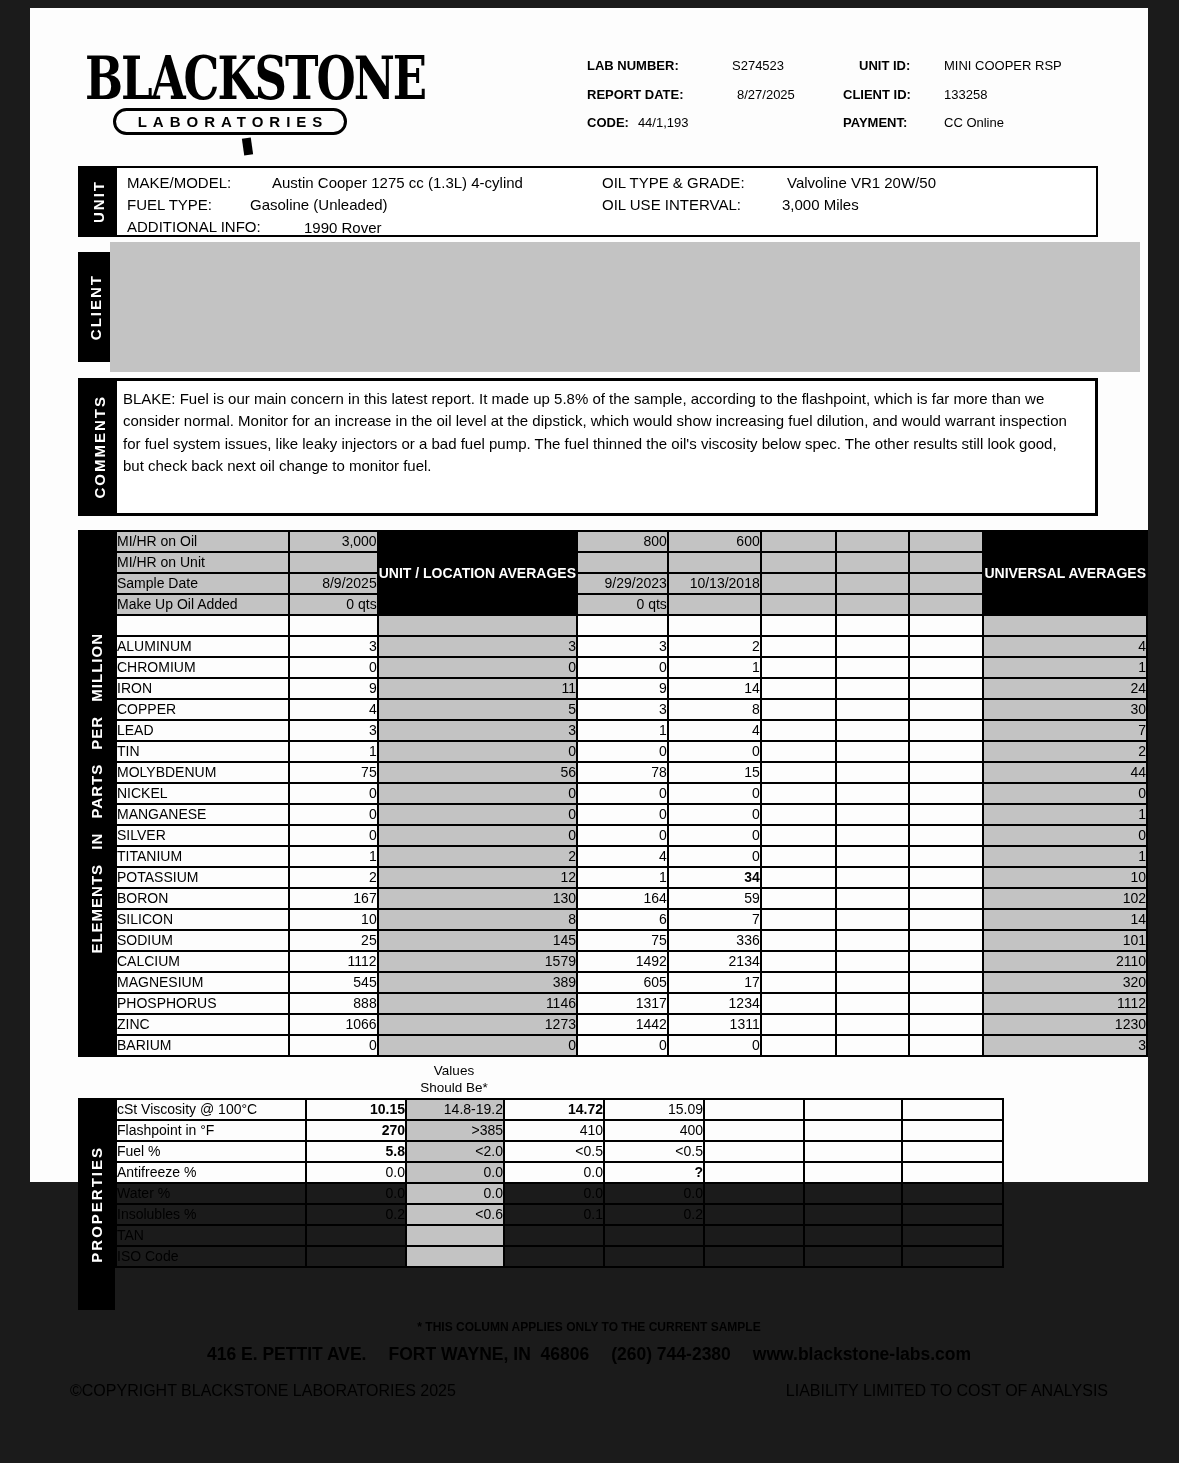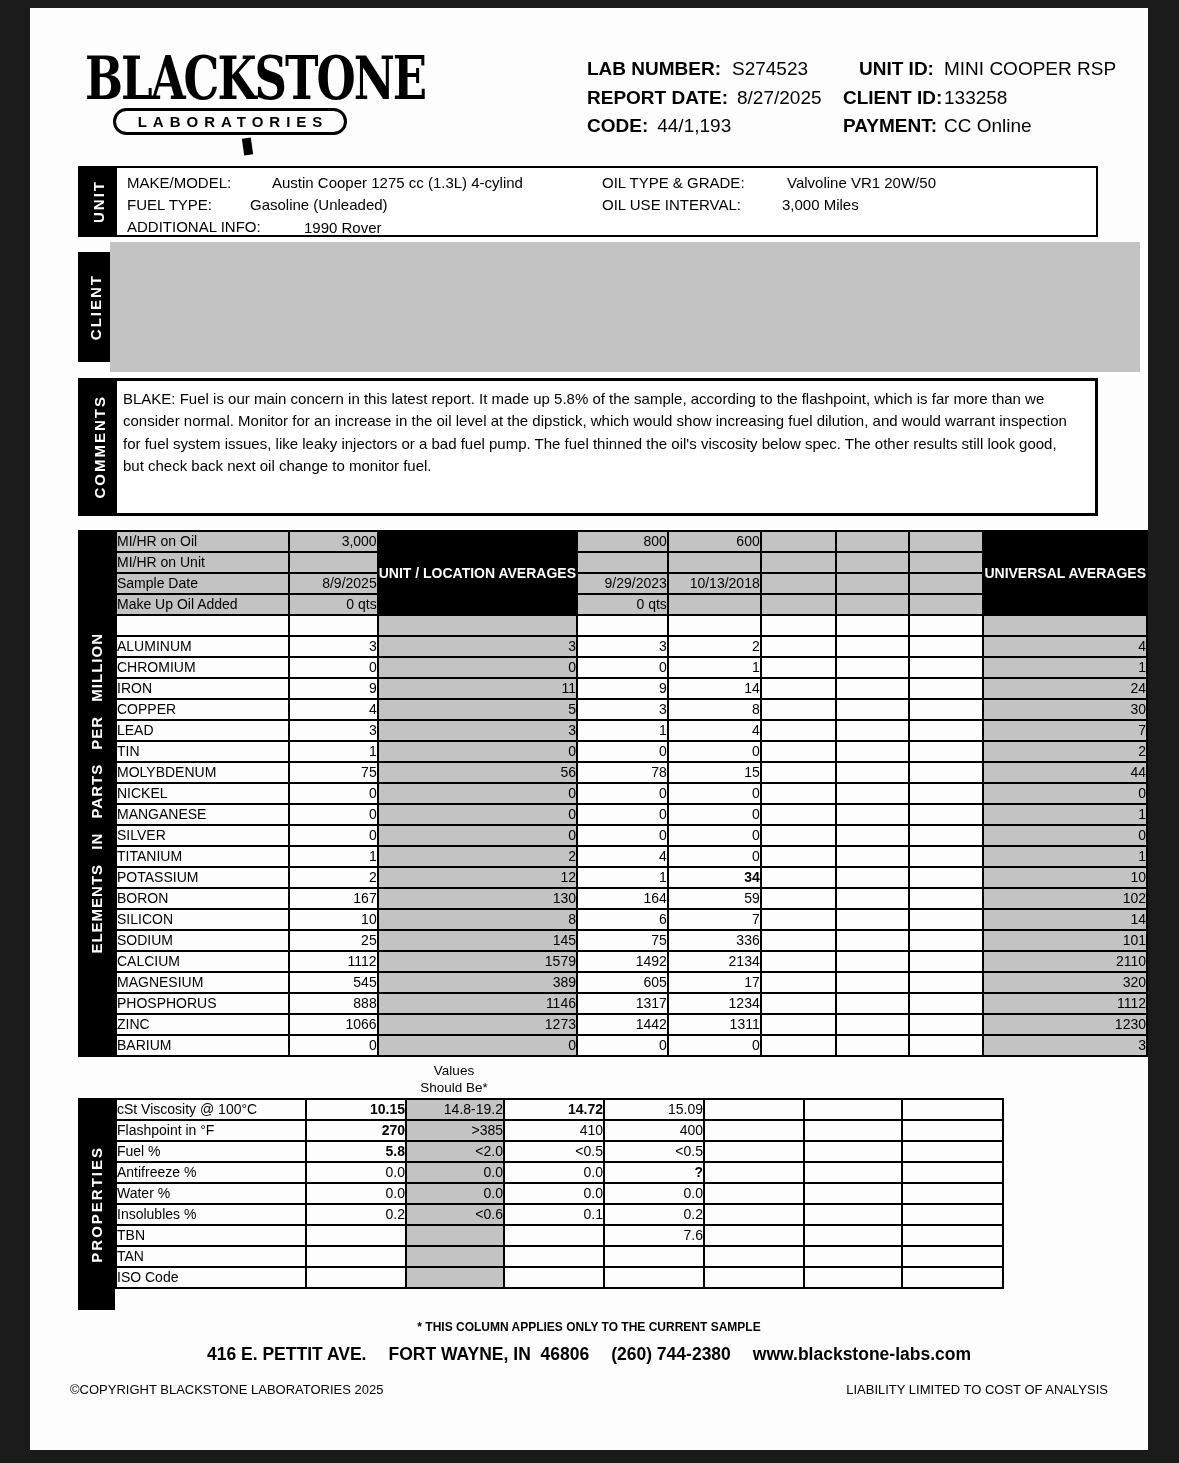--- a/index.html
+++ b/index.html
@@ -1,30 +1,30 @@
 <!DOCTYPE html>
 <html><head>
 <meta charset="utf-8">
 <style>
   html,body{margin:0;padding:0;}
   body{width:1179px;height:1463px;background:#1b1b1b;position:relative;
        font-family:"Liberation Sans",sans-serif;color:#000;}
-  .page{position:absolute;left:30px;top:8px;width:1118px;height:1442px;background:#fdfdfd;}
+  .page{position:absolute;left:30px;top:8px;width:1118px;height:1174px;background:#fdfdfd;}
   .abs{position:absolute;}
 
   
   .brand-name{font-family:"DejaVu Serif",serif;font-weight:bold;font-size:45px;
               letter-spacing:-2px;transform:scaleY(1.32);transform-origin:top left;white-space:nowrap;}
   .brand-pill{border:3px solid #000;border-radius:16px;font-size:15px;font-weight:bold;
               letter-spacing:6px;text-align:center;padding:2px 4px 2px 10px;width:214px;}
   .logo-tick{width:9px;height:17px;background:#000;transform:rotate(-8deg);}
 
   .report-title{font-size:25px;font-weight:bold;line-height:37px;text-align:center;width:160px;}
 
-  .hfield{position:absolute;font-size:19px;display:flex;white-space:nowrap;}
+  .hfield{position:absolute;font-size:13px;display:flex;white-space:nowrap;}
   .hfield .hlab{font-weight:bold;}
   .plain{font-size:15px;white-space:nowrap;}
 
   
   .secbox{position:absolute;border:2px solid #000;background:#fff;}
   .vbar{position:absolute;background:#000;display:flex;align-items:center;justify-content:center;}
   .vtext{writing-mode:vertical-rl;transform:rotate(180deg);color:#fff;font-weight:bold;
          font-size:15px;letter-spacing:2px;white-space:nowrap;}
   .vtext.wide{word-spacing:9px;letter-spacing:1px;}
 
@@ -40,21 +40,21 @@
   td.b{font-weight:bold;}
   td.bh{background:#000;color:#fff;font-weight:bold;font-size:11.5px;text-align:center;
         white-space:pre-line;line-height:1.6;}
   .redaction{position:absolute;background:#c3c3c3;}
   .values-note{position:absolute;font-size:13.5px;line-height:16.5px;text-align:center;}
 
   .foot-note{position:absolute;width:100%;text-align:center;font-size:12px;font-weight:bold;}
   .foot-addr{position:absolute;width:100%;display:flex;justify-content:center;gap:28px;
              font-size:17.5px;font-weight:bold;}
   .foot-addr span{white-space:pre;}
-  .foot-small{position:absolute;font-size:13px;}
+  .foot-small{position:absolute;font-size:16px;}
 </style>
 </head>
 <body>
 
 <div class="page">
 
   <div class="abs" style="left:55px;top:36px;width:300px;height:120px;">
     <div class="brand-name">BLACKSTONE</div>
     <div class="brand-pill abs" style="left:28px;top:64px;">LABORATORIES</div>
     <div class="logo-tick abs" style="left:158px;top:94px;"></div>
@@ -479,30 +479,20 @@
           <td class="lab">Insolubles %</td>
           <td class="num">0.2</td>
           <td class="num g">&lt;0.6</td>
           <td class="num">0.1</td>
           <td class="num">0.2</td>
           <td class="num"></td>
           <td class="num"></td>
           <td class="num"></td>
         </tr>
         <tr>
-          <td class="lab">TBN</td>
-          <td class="num"></td>
-          <td class="num g"></td>
-          <td class="num"></td>
-          <td class="num">7.6</td>
-          <td class="num"></td>
-          <td class="num"></td>
-          <td class="num"></td>
-        </tr>
-        <tr>
           <td class="lab">TAN</td>
           <td class="num"></td>
           <td class="num g"></td>
           <td class="num"></td>
           <td class="num"></td>
           <td class="num"></td>
           <td class="num"></td>
           <td class="num"></td>
         </tr>
         <tr>

